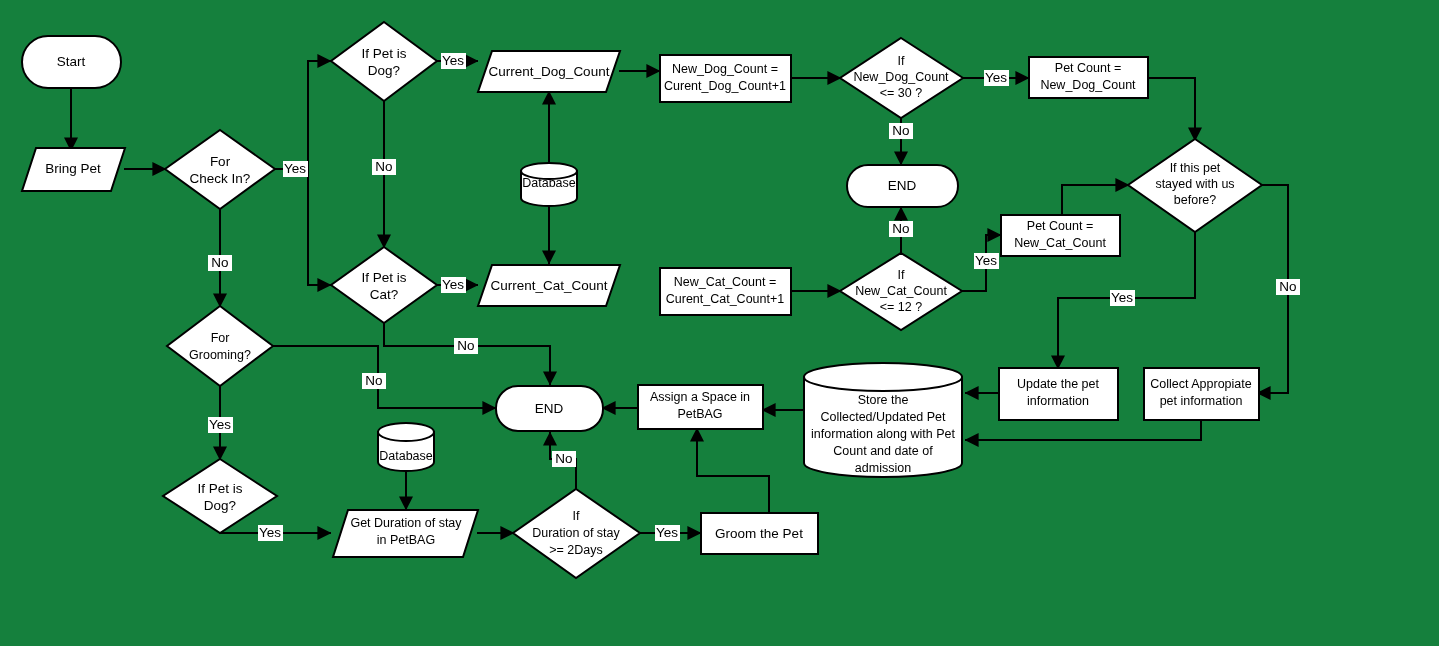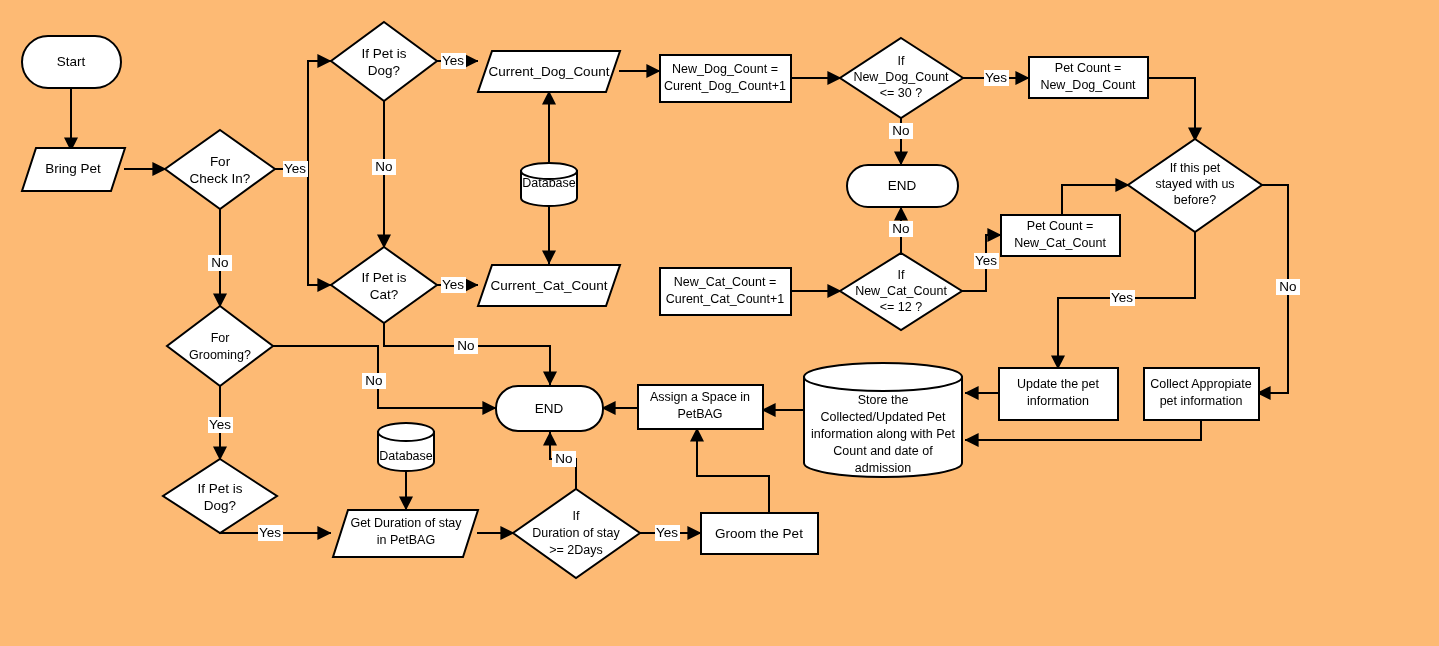--- a/index.html
+++ b/index.html
@@ -4,21 +4,21 @@
 <style>
   html, body {
     margin: 0;
     padding: 0;
     background: #ffffff;
   }
   #canvas-wrap {
     position: relative;
     width: 1439px;
     height: 646px;
-    background: #fdba74;
+    background: #15803d;
     overflow: hidden;
   }
   svg#flowchart {
     display: block;
     width: 1439px;
     height: 646px;
     font-family: "Liberation Sans", sans-serif;
   }
   .shape {
     fill: #ffffff;

